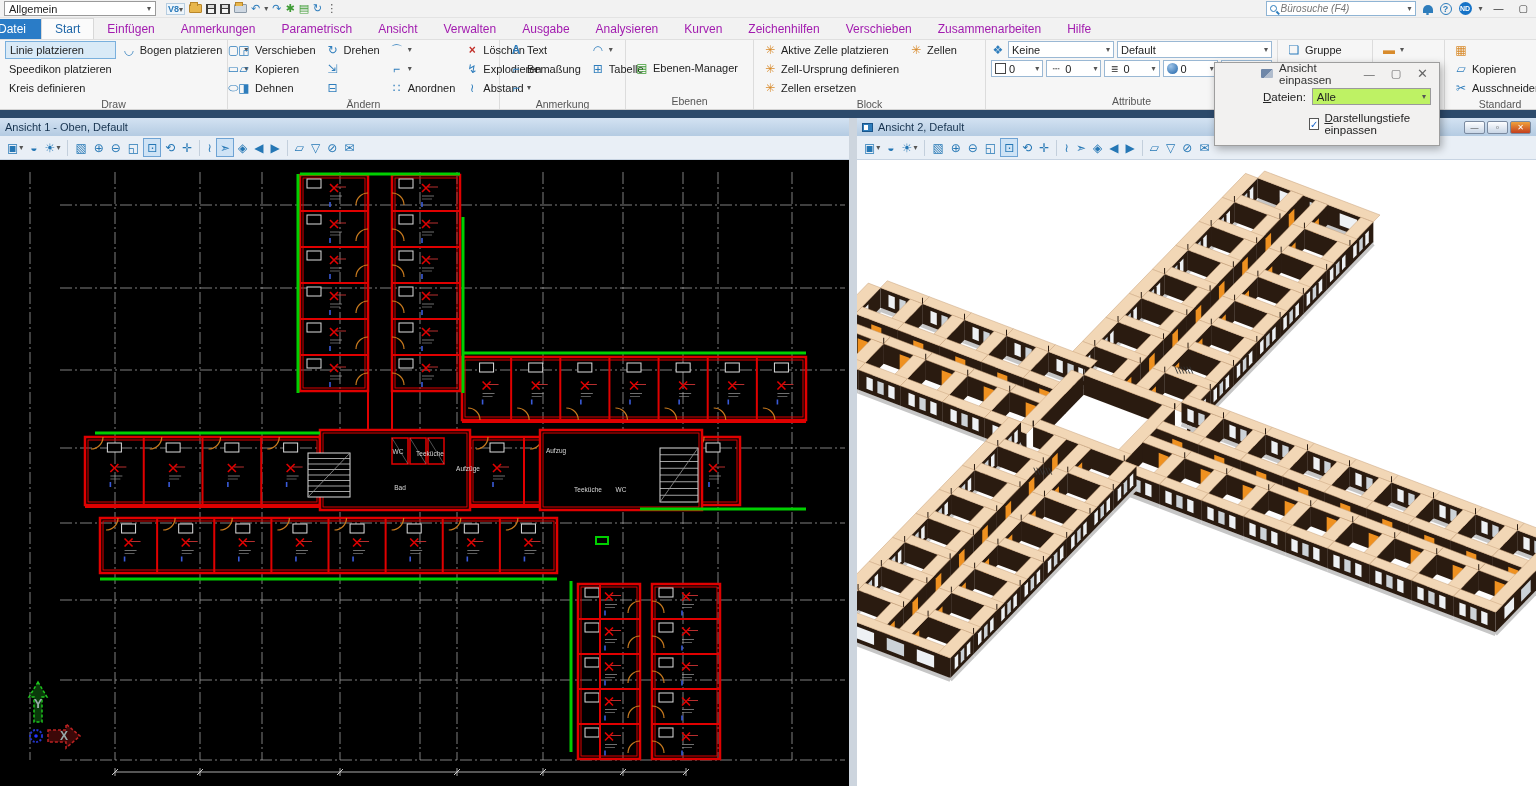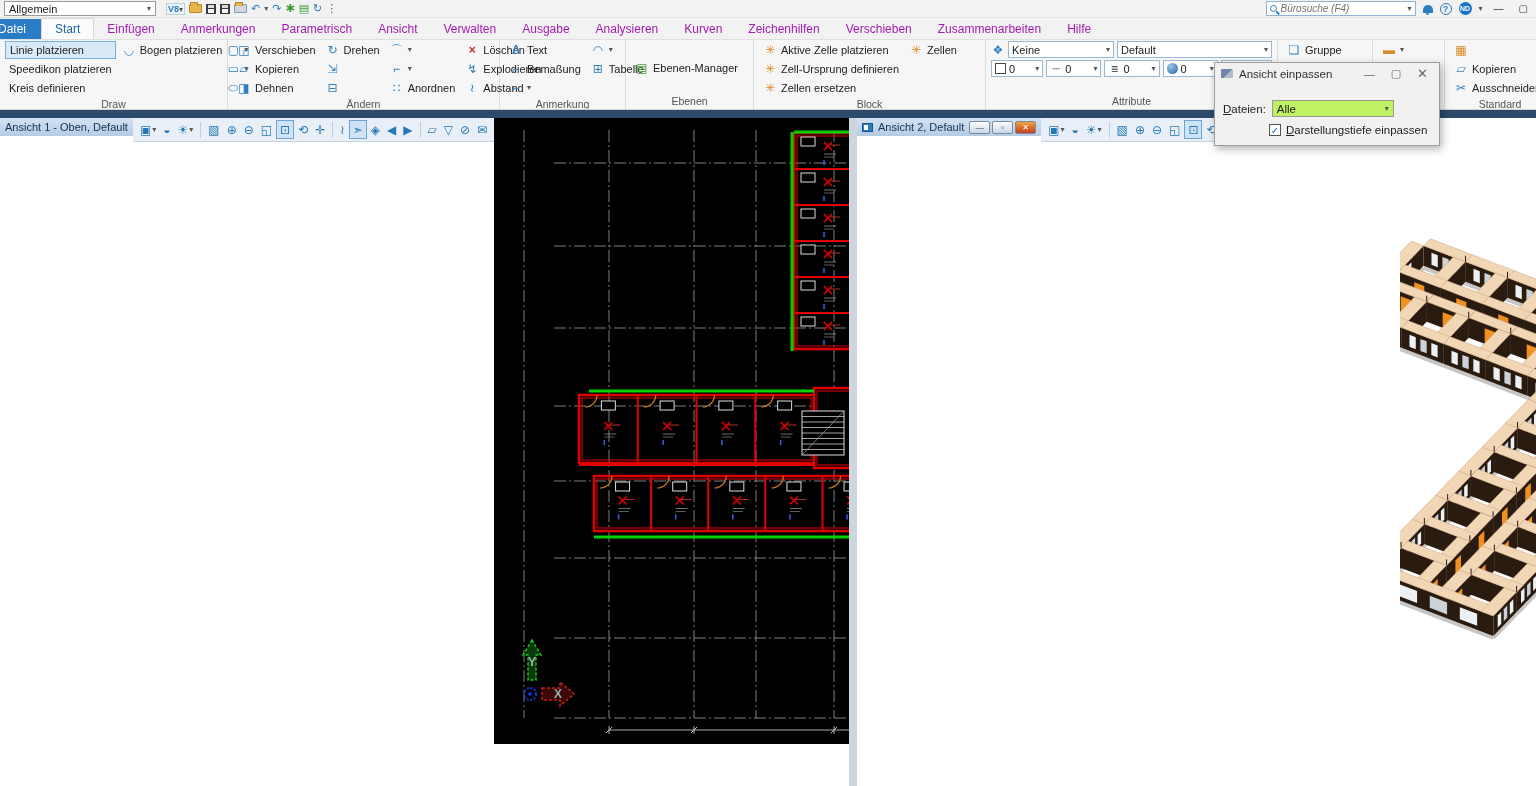--- a/index.html
+++ b/index.html
@@ -47,42 +47,42 @@
   .gi.gray{color:#9a9a9a;}
   .glabel{text-align:center;font-size:10.5px;color:#555;padding:1px 0 2px;}
   .attr-box{display:flex;align-items:center;gap:3px;height:17px;border:1px solid #9ab8d4;background:#fff;font-size:11px;color:#222;padding:0 3px;}
   .attr-box .caret{margin-left:auto;}
   .swatch{width:11px;height:11px;border:1px solid #444;background:#fff;}
   .ball{width:11px;height:11px;border-radius:50%;background:radial-gradient(circle at 35% 30%,#9fc4e8,#1e63a8);}
   .dis{color:#9a9a9a;}
   
   .gapstrip{height:8px;background:#2c4a6b;}
   .workspace{display:flex;height:668px;background:#6b7d90;}
-  .view{display:flex;background:#fff;}
+  .view{display:flex;flex-direction:column;background:#fff;}
   .vtitle{height:18px;background:linear-gradient(#d3e2f2,#b4cbe2);display:flex;align-items:center;padding:0 5px;font-size:11px;color:#16324e;gap:5px;}
   .vticon{width:11px;height:9px;background:#2e7dbc;border:1px solid #18548a;position:relative;}
   .vticon:after{content:"";position:absolute;inset:1px 4px 1px 1px;background:#fff;}
   .vwinbtns{margin-left:auto;display:flex;gap:2px;}
   .vwb{width:21px;height:13px;border:1px solid #7a8aa0;border-radius:2px;background:linear-gradient(#fdfeff,#c9d6e6);font-size:8px;line-height:11px;text-align:center;color:#333;}
   .vwb.close{background:linear-gradient(#f0a23c,#c33f1e);color:#fff;font-weight:bold;}
   .vtoolbar{height:24px;background:#e9eff6;display:flex;align-items:center;gap:1px;padding:0 4px;border-bottom:1px solid #c8d4e2;}
   .ticon{display:flex;align-items:center;height:19px;padding:0 3px;font-size:12px;color:#2577b5;cursor:default;gap:1px;}
   .ticon.active{border:1px solid #6ea3d4;background:#cfe3f5;}
   .tsep{width:1px;height:16px;background:#c3cfdc;margin:0 3px;}
   .vcanvas{flex:1;position:relative;overflow:hidden;}
   .vdivider{width:8px;background:#cdd5de;}
   svg text{font-family:"Liberation Sans","DejaVu Sans",sans-serif;}
   
-  .dialog{position:absolute;left:1214px;top:62px;width:226px;background:#f2f1f0;border:1px solid #9e9e9e;box-shadow:2px 3px 8px rgba(0,0,0,.3);z-index:99;font-size:12px;color:#222;}
+  .dialog{position:absolute;left:1214px;top:62px;width:226px;background:#f2f1f0;border:1px solid #9e9e9e;box-shadow:2px 3px 8px rgba(0,0,0,.3);z-index:99;font-size:12px;color:#222;padding-left:40px;}
   .dtitle{height:21px;display:flex;align-items:center;padding:0 6px;gap:6px;}
   .dlgicon{width:12px;height:9px;background:linear-gradient(135deg,#6f87a8 55%,#b0bccd 55%);border-radius:1px;}
   .dtext{flex:1;font-size:11.5px;color:#333;}
   .dbtn{color:#666;font-size:11px;padding:0 5px;}
   .dbtn.x{font-size:13px;}
-  .dbody{padding:4px 8px 9px;margin-top:12px;}
+  .dbody{padding:4px 8px 9px;}
   .drow{display:flex;align-items:center;gap:6px;}
   .dlabel{display:block;font-size:11.5px;}
   .dlabel::first-letter{text-decoration:underline;}
   .dselect{display:flex;align-items:center;justify-content:space-between;width:122px;height:17px;border:1px solid #9a9a9a;background:#bef264;padding:0 4px;font-size:11.5px;}
   .dcheckrow{display:flex;align-items:center;gap:5px;margin:7px 0 0 46px;}
   .dcheck{width:12px;height:12px;border:1px solid #555;background:#fff;color:#1b66c9;font-size:10px;line-height:11px;text-align:center;font-weight:bold;}
 </style>
 </head>
 <body>
 

